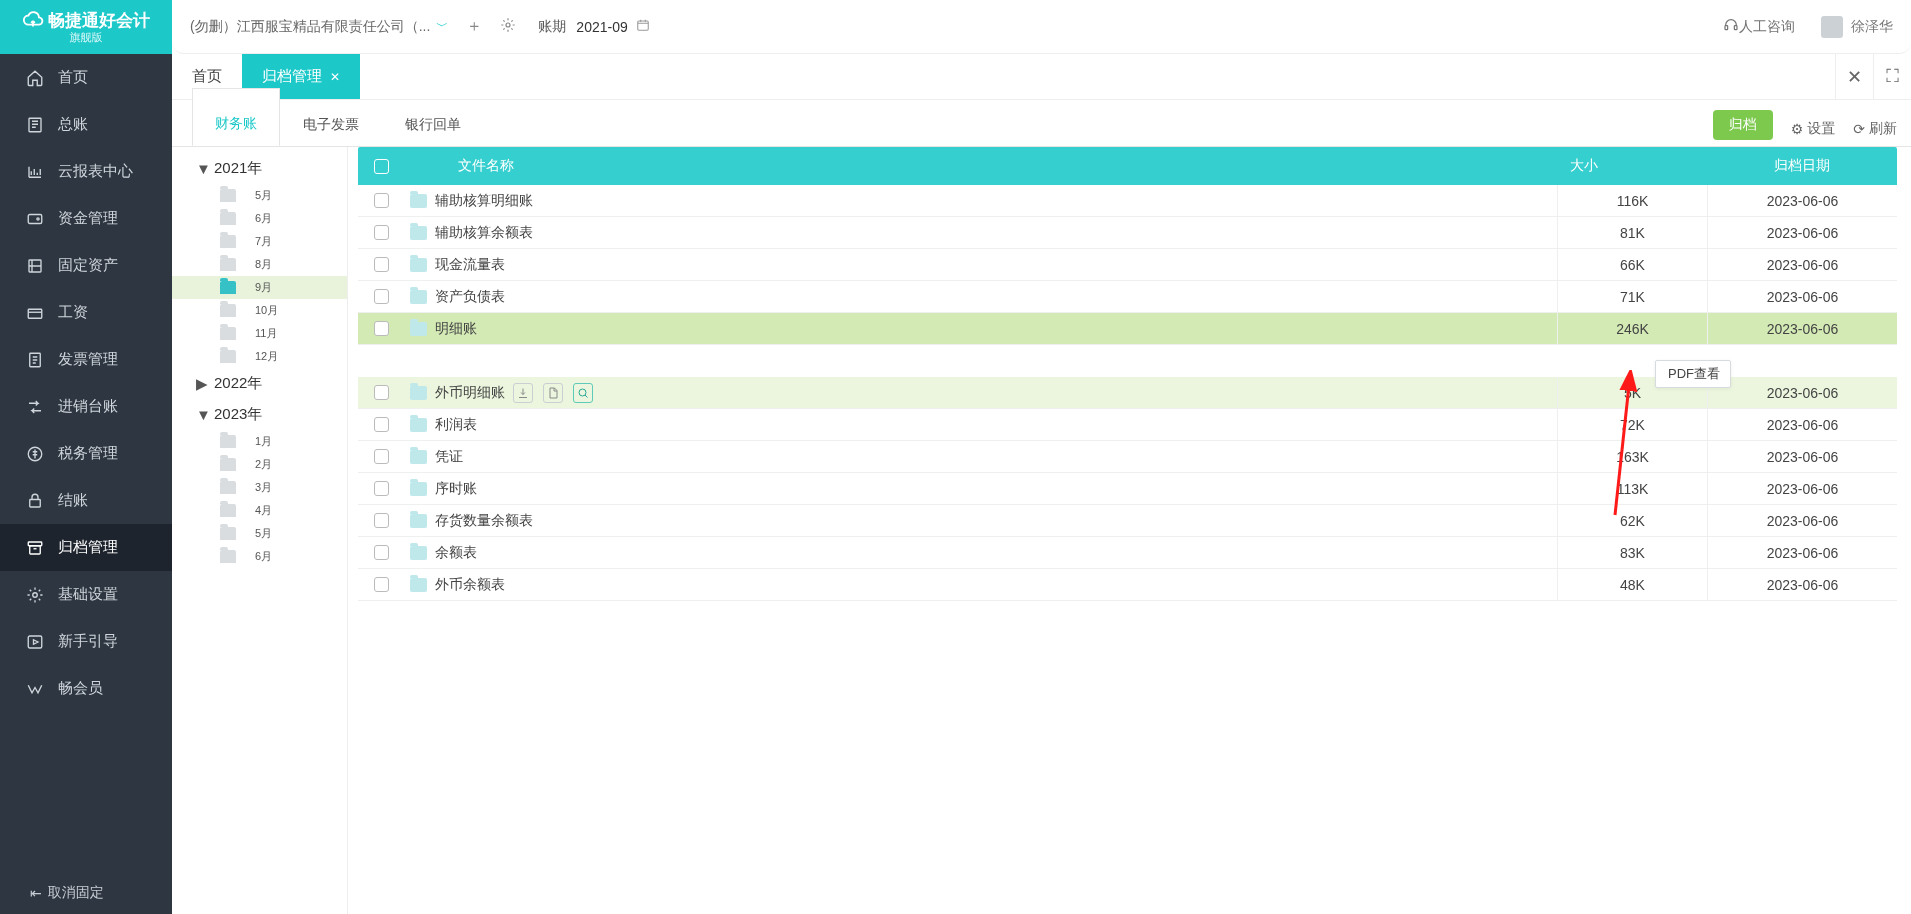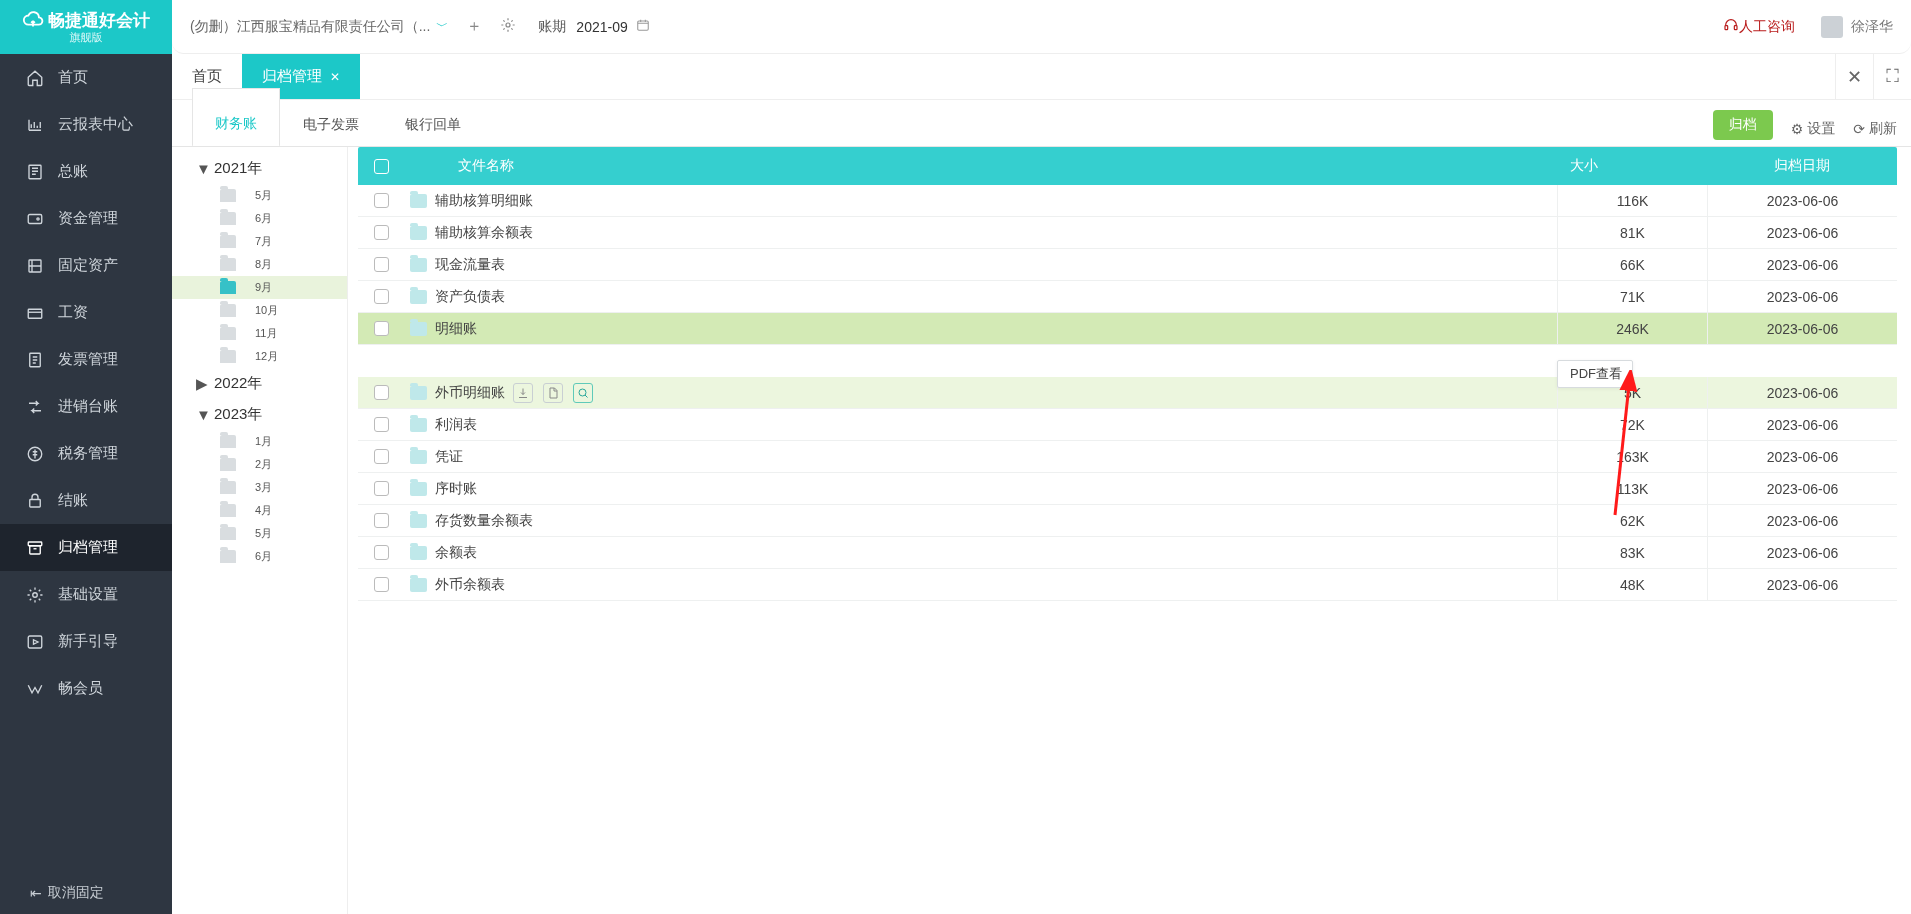--- a/index.html
+++ b/index.html
@@ -19,21 +19,21 @@
 
   
   .topbar { position: absolute; left: 172px; top: 0; right: 0; height: 54px; background: #fff; border-bottom: 1px solid #eee; display:flex; align-items:center; padding: 0 18px; border-radius: 12px; }
   .company { color:#666; font-size:14px; max-width: 260px; white-space:nowrap; overflow:hidden; text-overflow:ellipsis;}
   .dropdown-carrot { color:#1cc8c8; margin-left:6px; font-size:12px;}
   .tb-icon { margin-left: 18px; color:#888; font-size:16px; cursor:pointer;}
   .period-label { margin-left: 22px; color:#555;}
   .period-value { margin-left: 10px; color:#333;}
   .cal-icon { margin-left:8px; color:#999; font-size:14px;}
   .tb-spacer { flex:1;}
-  .consult { display:flex; align-items:center; color:#b91c1c; cursor:pointer;}
+  .consult { display:flex; align-items:center; color:#737373; cursor:pointer;}
   .user { display:flex; align-items:center; gap:8px; margin-left:26px; color:#777;}
   .avatar { width:22px; height:22px; border-radius:3px; background:#ccd1d6;}
 
   
   .tabsrow { position:absolute; left:172px; top:54px; right:0; height:46px; border-bottom:1px solid #eee; display:flex; align-items:stretch;}
   .tab { padding: 0 20px; display:flex; align-items:center; font-size:15px; cursor:pointer; color:#444;}
   .tab.home { color:#444;}
   .tab.active { background:#1cc8c8; color:#fff;}
   .tab .close { margin-left:8px; font-size:12px;}
   .tabsrow .spacer { flex:1;}
@@ -107,33 +107,33 @@
     <span class="sicon">
         <svg width="18" height="18" viewBox="0 0 24 24" fill="none" stroke="currentColor" stroke-width="1.8">
           <path d="M3 11l9-8 9 8v10a1 1 0 0 1-1 1h-5v-7h-6v7H4a1 1 0 0 1-1-1z"></path>
         </svg>
       </span>
     <span>首页</span>
   </div>
   <div class="side-item">
     <span class="sicon">
         <svg width="18" height="18" viewBox="0 0 24 24" fill="none" stroke="currentColor" stroke-width="1.8">
-          <path d="M4 19V5m0 14h16M7 16v-5m4 5V8m4 8v-3m4 3v-8"></path>
-        </svg>
-      </span>
-    <span>云报表中心</span>
-  </div>
-  <div class="side-item">
-    <span class="sicon">
-        <svg width="18" height="18" viewBox="0 0 24 24" fill="none" stroke="currentColor" stroke-width="1.8">
           <rect x="4" y="3" width="16" height="18" rx="1"></rect>
           <path d="M8 7h8M8 11h8M8 15h5"></path>
         </svg>
       </span>
     <span>总账</span>
+  </div>
+  <div class="side-item">
+    <span class="sicon">
+        <svg width="18" height="18" viewBox="0 0 24 24" fill="none" stroke="currentColor" stroke-width="1.8">
+          <path d="M4 19V5m0 14h16M7 16v-5m4 5V8m4 8v-3m4 3v-8"></path>
+        </svg>
+      </span>
+    <span>云报表中心</span>
   </div>
   <div class="side-item">
     <span class="sicon">
         <svg width="18" height="18" viewBox="0 0 24 24" fill="none" stroke="currentColor" stroke-width="1.8">
           <rect x="3" y="6" width="18" height="12" rx="2"></rect>
           <circle cx="16" cy="12" r="1.5"></circle>
         </svg>
       </span>
     <span>资金管理</span>
   </div>
@@ -535,21 +535,21 @@
         <span>外币余额表</span>
 
      </div>
      <div class="c-size">48K</div>
      <div class="c-date">2023-06-06</div>
    </div>
       </div>
   </div>
 </div>
 
-<div class="tooltip" style="left:1557px; top:360px;padding-left:12px;"><span>PDF查看</span></div>
+<div class="tooltip" style="left:1655px; top:360px;padding-left:12px;"><span>PDF查看</span></div>
 
 <svg class="redarrow" style="left:1605px; top:370px;" width="40" height="150">
   <defs>
       <marker id="ah" markerWidth="10" markerHeight="10" refX="5" refY="3" orient="auto">
         <path d="M0,0 L8,3 L0,6 z" fill="#ff1a1a"></path>
       </marker>
     </defs>
   <line x1="10" y1="145" x2="25" y2="6" stroke="#ff1a1a" stroke-width="3" marker-end="url(#ah)"></line>
 </svg>
 

